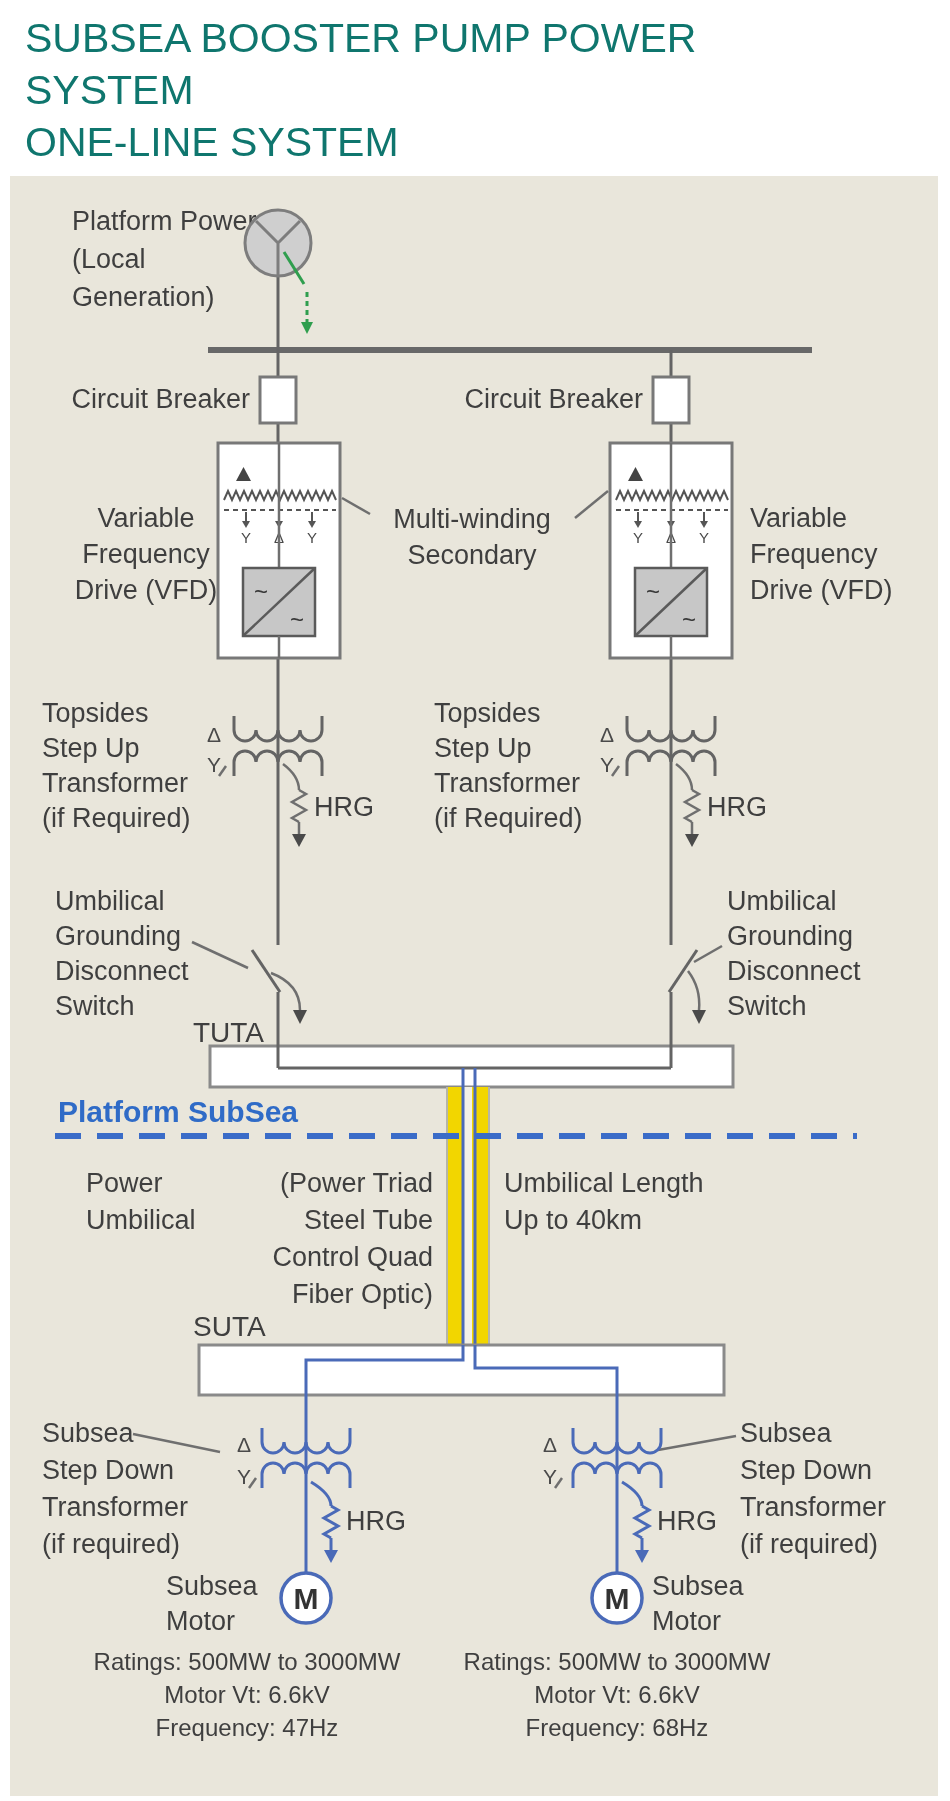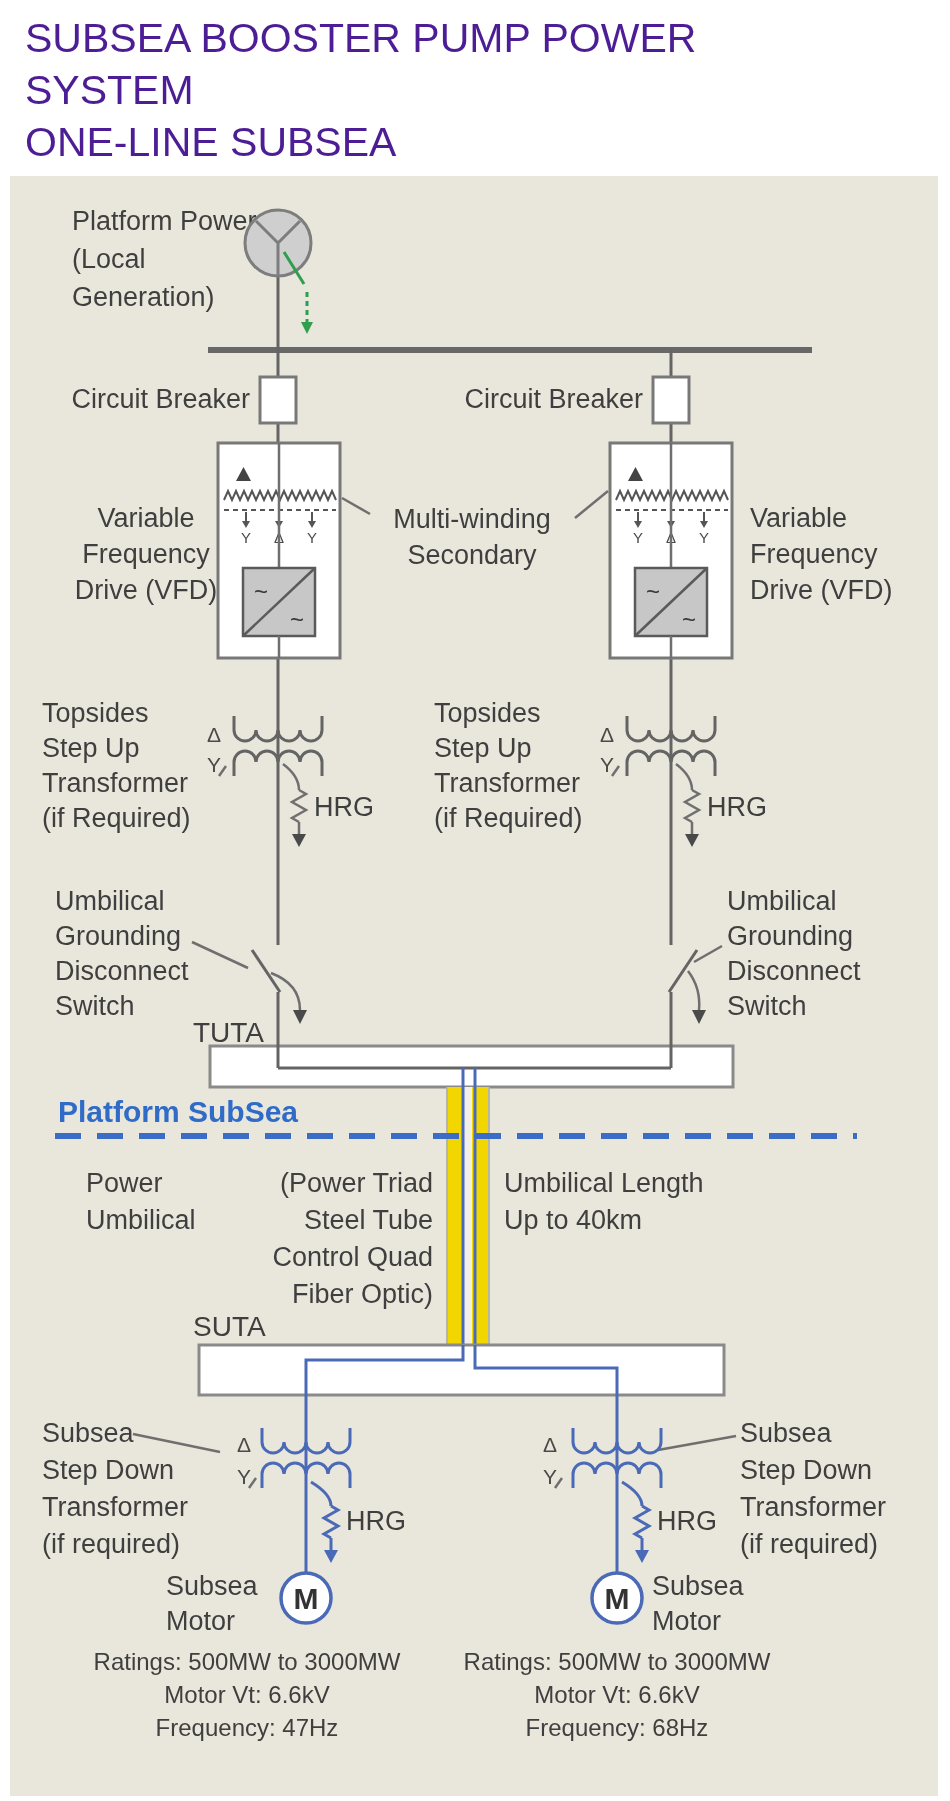--- a/index.html
+++ b/index.html
@@ -1,19 +1,19 @@
 <!DOCTYPE html>
 <html><head>
 <meta charset="utf-8">
 <style>
   html,body{margin:0;padding:0;background:#ffffff;}
   #stage{position:relative;width:950px;height:1801px;background:#ffffff;overflow:hidden;
          font-family:"Liberation Sans", sans-serif;}
   #title-block{position:absolute;left:25px;top:12px;width:740px;
-               font-size:41px;line-height:52px;font-weight:400;color:#4c1d95;letter-spacing:0px;}
+               font-size:41px;line-height:52px;font-weight:400;color:#0f766e;letter-spacing:0px;}
   svg text{font-family:"Liberation Sans", sans-serif;}
   .lbl{font-size:27px;fill:#3f3f3f;}
   .lbl-sm{font-size:24px;fill:#3f3f3f;}
   .sym{font-size:21px;fill:#4a4a4a;}
   .sym-sm{font-size:15px;fill:#4a4a4a;}
   .wave{font-size:24px;fill:#3a3a3a;}
   .bus-label{font-size:28px;fill:#3f3f3f;}
   .blue-label{font-size:30px;font-weight:bold;fill:#2f6bc7;}
   .motor-m{font-size:30px;font-weight:bold;fill:#333333;}
   .g-line{stroke:#646464;stroke-width:3;fill:none;}
@@ -22,21 +22,21 @@
   .box{fill:#ffffff;stroke:#787878;stroke-width:3;}
   .busbox{fill:#ffffff;stroke:#8a8a8a;stroke-width:3;}
 </style>
 </head>
 <body>
 
 <div id="stage">
 
   <div id="title-block">
     <div>SUBSEA BOOSTER PUMP POWER SYSTEM</div>
-    <div>ONE-LINE SUBSEA</div>
+    <div>ONE-LINE SYSTEM</div>
   </div>
 
   <svg width="950" height="1801" viewBox="0 0 950 1801">
 
     <rect x="10" y="176" width="928" height="1620" fill="#e9e6db"></rect>
 
     <g>
       <text x="72" y="230" class="lbl">Platform Power</text>
       <text x="72" y="268" class="lbl">(Local</text>
       <text x="72" y="306" class="lbl">Generation)</text>

